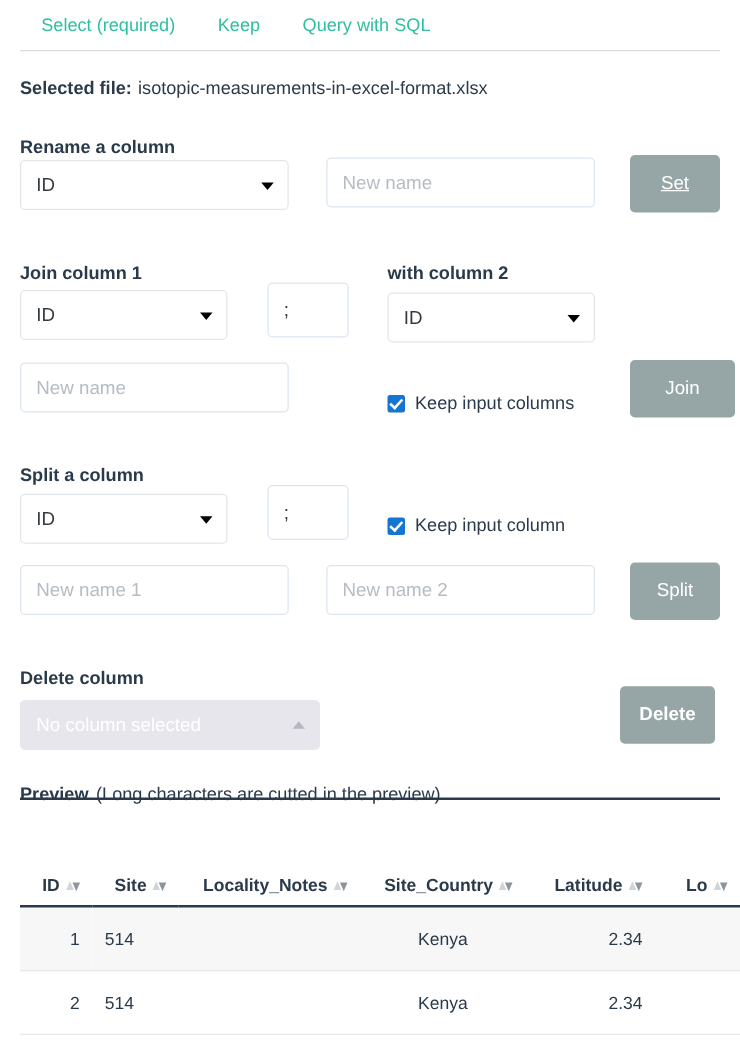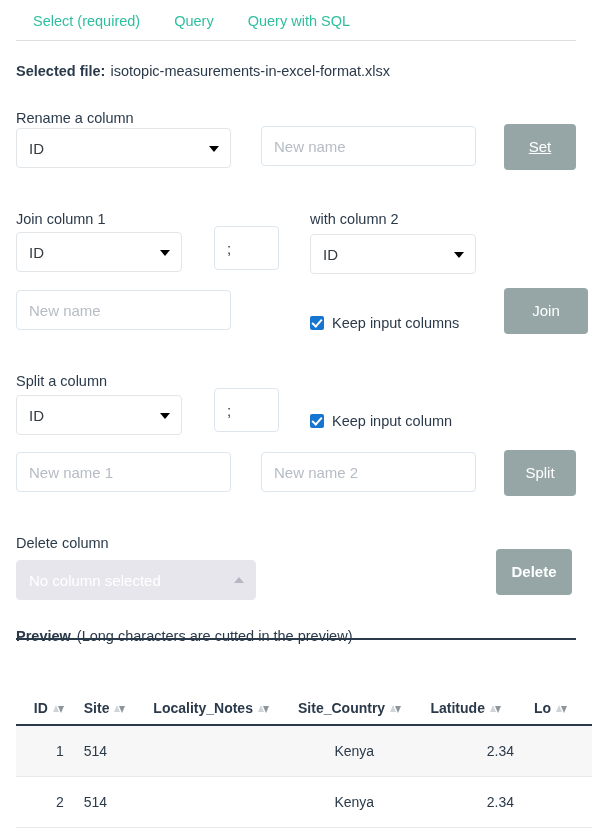--- a/index.html
+++ b/index.html
@@ -52,21 +52,21 @@
   .selfile {
     margin-top: 21px;
     font-size: 14.5px;
     line-height: 18px;
     color: #2b3a4a;
   }
   .selfile .lbl { font-weight: bold; }
   .selfile .val { font-weight: normal; margin-left: 5px; }
 
   .section-title {
-    font-weight: normal;
+    font-weight: bold;
     font-size: 14.5px;
     line-height: 18px;
     color: #2b3a4a;
   }
 
   
   .select {
     position: relative;
     height: 40px;
     border: 1px solid #e3e6e8;
@@ -175,21 +175,21 @@
     table-layout: fixed;
     font-size: 14px;
     color: #2b3a4a;
     margin-left: 16px;
   }
   table.prev th {
     font-weight: bold;
     padding: 6px 10px 8px 10px;
     border-bottom: 2px solid #2b3a4a;
     white-space: nowrap;
-    text-align: left;
+    text-align: right;
     vertical-align: bottom;
   }
   table.prev th.num { text-align: right; }
   table.prev th .sortic {
     display: inline-block;
     margin-left: 5px;
     position: relative;
     width: 11px; height: 12px;
     vertical-align: -2px;
   }
@@ -217,21 +217,21 @@
   }
   table.prev tr.odd td { background: #f7f7f7; }
   table.prev td.c { text-align: center; }
   table.prev td.l { text-align: left; }
 </style>
 </head>
 <body>
 
 <div class="tabbar">
   <div class="tab">Select (required)</div>
-  <div class="tab">Query</div>
+  <div class="tab">Keep</div>
   <div class="tab">Query with SQL</div>
 </div>
 
 <div class="content">
 
   <div class="selfile">
     <span class="lbl">Selected file:</span><span class="val">isotopic-measurements-in-excel-format.xlsx</span>
   </div>
 
 </div>

